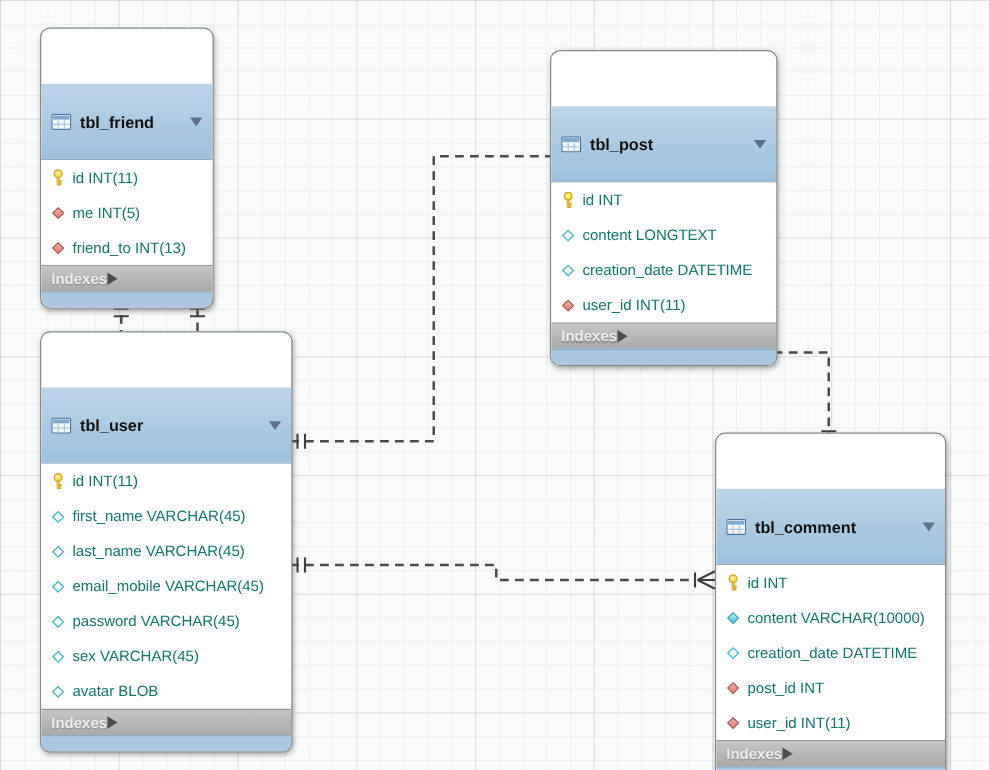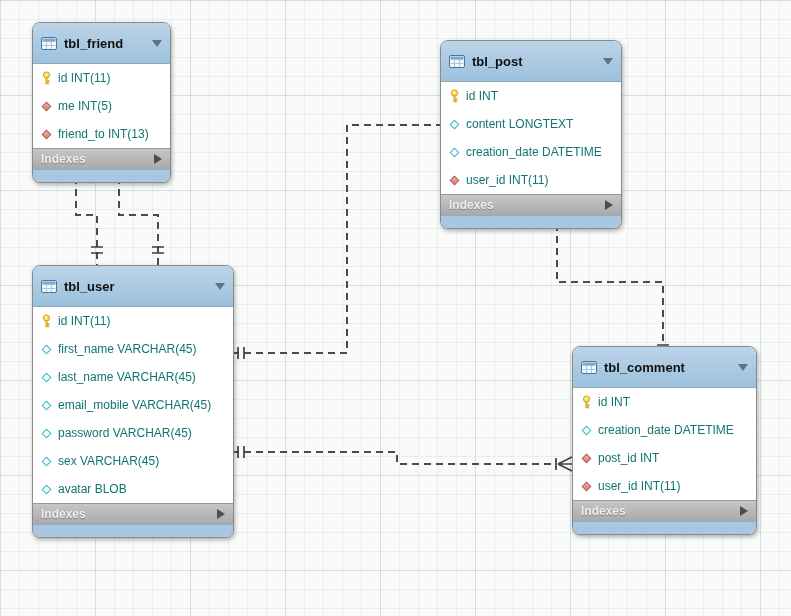--- a/index.html
+++ b/index.html
@@ -15,34 +15,34 @@
     background-size:95px 95px,95px 95px,19px 19px,19px 19px;
   }
   svg.connectors{position:absolute;left:0;top:0;width:791px;height:616px;}
   .dash{fill:none;stroke:#4b4b4b;stroke-width:2;stroke-dasharray:7 5;}
   .mark{fill:none;stroke:#3f3f3f;stroke-width:1.7;}
   .tbl{
     position:absolute;background:#fff;border:1px solid #8a8a8a;border-radius:8px;
     box-shadow:1px 2px 4px rgba(80,80,80,.45);overflow:hidden;
   }
   .thead{
-    height:28px;display:flex;align-items:center;gap:7px;padding:6px 8px;
-    background:linear-gradient(#bcd4e8,#9cc1dd);border-bottom:1px solid #8ea9be;
+    height:28px;display:flex;align-items:center;gap:7px;padding:16px 8px;
+    background:linear-gradient(#bcd4e8,#9cc1dd);border-bottom:1px solid #8ea9be;margin-top:44px;
   }
   .tname{font-weight:bold;font-size:13px;color:#101010;flex:1;white-space:nowrap;}
   .arr-down{width:0;height:0;border-left:5px solid transparent;border-right:5px solid transparent;border-top:7px solid #5e7285;}
   .trow{height:28px;display:flex;align-items:center;gap:6px;padding:0 7px;background:#fff;white-space:nowrap;}
   .ctext{font-size:12px;color:#0f766e;}
   .ic{width:12px;display:flex;justify-content:center;align-items:center;flex:none;}
   .dia{width:7px;height:7px;transform:rotate(45deg);display:inline-block;box-sizing:border-box;}
   .out-c{background:#fdffff;border:1px solid #38b7cb;}
   .fil-c{background:linear-gradient(135deg,#bdeef5,#41c2d6);border:1px solid #2a9fb3;}
   .fil-r{background:linear-gradient(135deg,#f5b2aa,#df756a);border:1px solid #a84f47;}
   .indexes{
-    height:20px;display:flex;align-items:center;justify-content:space-between;padding:0 8px;
+    height:20px;display:flex;align-items:center;justify-content:flex-start;padding:0 8px;
     background:linear-gradient(#c6c6c6,#a9a9a9);border-top:1px solid #979797;
     color:#efefef;font-weight:bold;font-size:12px;text-shadow:0 1px 1px #808080;
   }
   .arr-right{width:0;height:0;border-top:5px solid transparent;border-bottom:5px solid transparent;border-left:8px solid #4c4c4c;}
   .tfoot{height:12px;background:#a9c7e0;border-top:1px solid #90abc0;}
 </style>
 </head>
 <body>
 
 <div class="canvas">
@@ -245,20 +245,26 @@
           <svg width="11" height="14" viewBox="0 0 11 14">
             <circle cx="5.5" cy="4" r="3.1" fill="#ffe14d" stroke="#c9a227"></circle>
             <circle cx="5.2" cy="3.5" r="1.1" fill="#fff8d2"></circle>
             <path d="M4.7 6.8 h1.6 v6.2 h-1.6 z M6.3 9.5 h1.9 v1.3 h-1.9 z M6.3 11.8 h1.5 v1.2 h-1.5 z" fill="#f5c83a" stroke="#c9a227" stroke-width="0.6"></path>
           </svg>
         </span>
       <span class="ctext">id INT</span>
     </div>
     <div class="trow">
       <span class="ic">
+          <span class="dia fil-c"></span>
+        </span>
+      <span class="ctext">content VARCHAR(10000)</span>
+    </div>
+    <div class="trow">
+      <span class="ic">
           <span class="dia out-c"></span>
         </span>
       <span class="ctext">creation_date DATETIME</span>
     </div>
     <div class="trow">
       <span class="ic">
           <span class="dia fil-r"></span>
         </span>
       <span class="ctext">post_id INT</span>
     </div>

